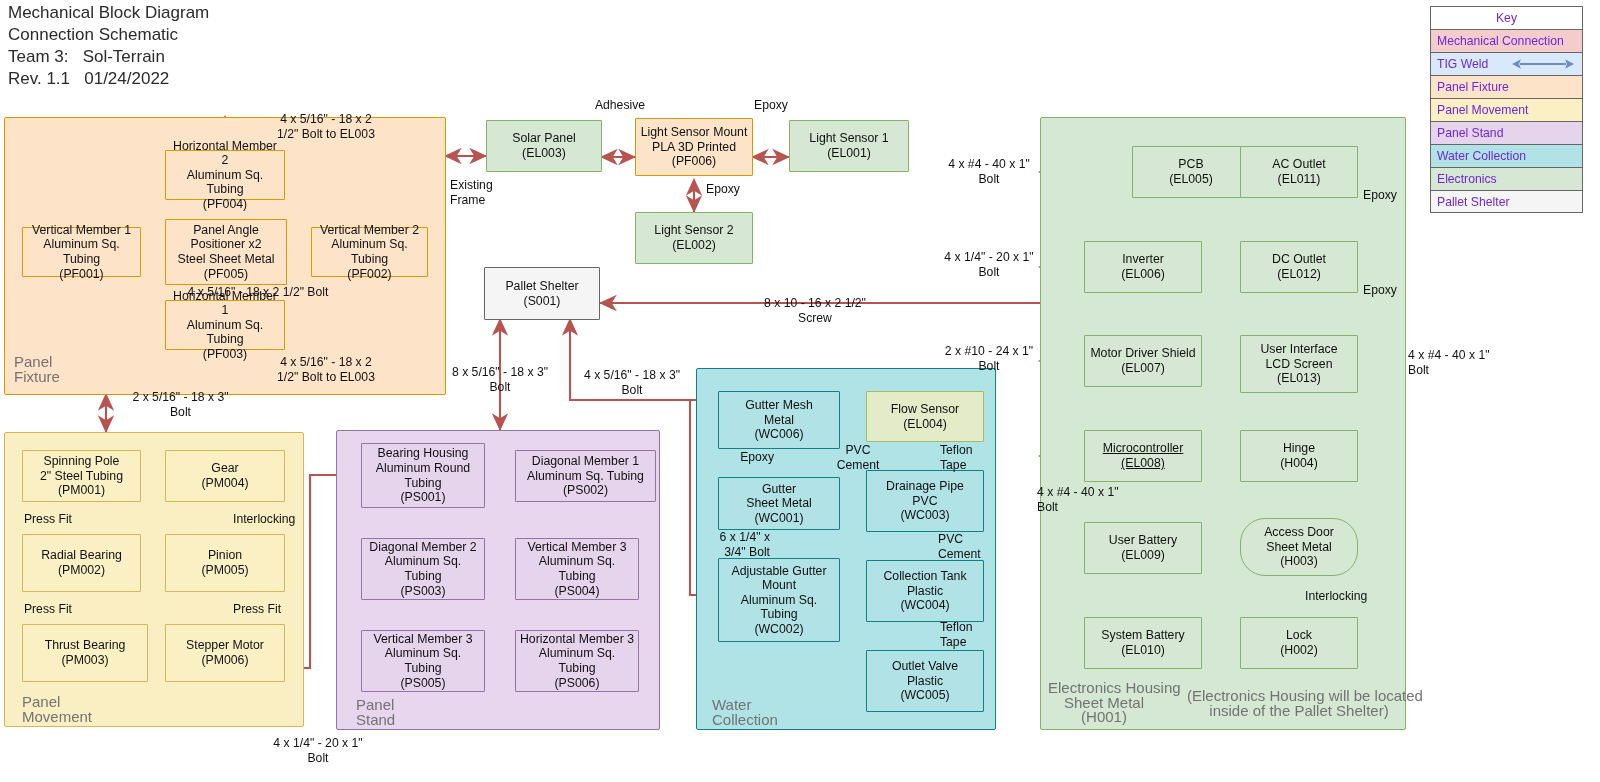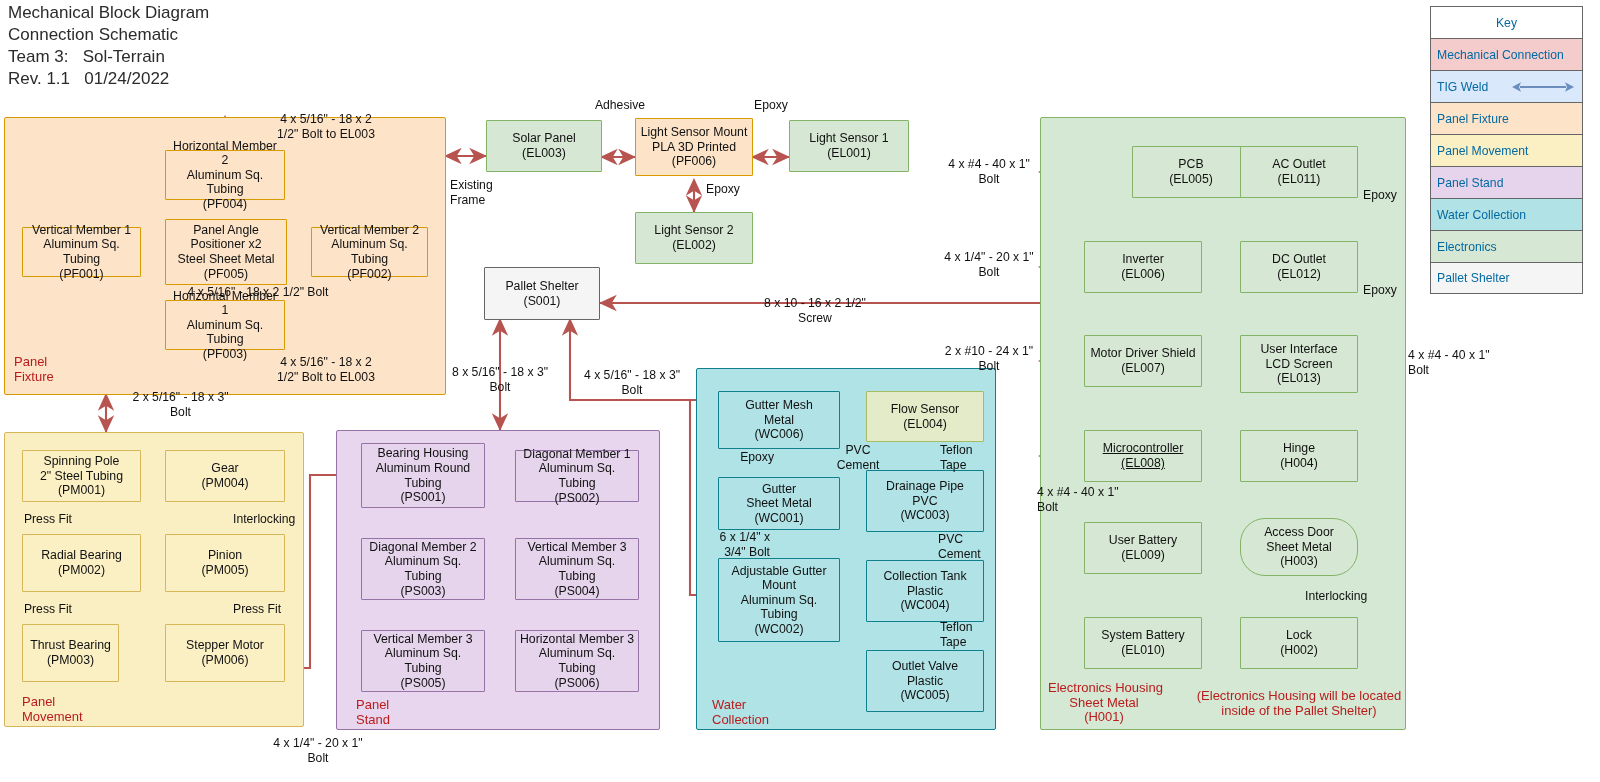--- a/index.html
+++ b/index.html
@@ -24,23 +24,23 @@
   
   .group{
     position:absolute;
     box-sizing:border-box;
     border-width:1.4px;
     border-style:solid;
     border-radius:2px;
   }
   .group-label{
     position:absolute;
-    font-size:13px;
+    font-size:15px;
     line-height:14.5px;
-    color:#b91c1c;
+    color:#737373;
     white-space:pre;
   }
 
   
   .node{
     position:absolute;
     box-sizing:border-box;
     border-width:1.2px;
     border-style:solid;
     display:flex;
@@ -94,26 +94,26 @@
     position:absolute;
     left:1430px;top:6px;
     width:153px;
     box-sizing:border-box;
   }
   .key-row{
     position:relative;
     box-sizing:border-box;
     border:1px solid #666;
     border-bottom:none;
-    height:32px;
+    height:23px;
     display:flex;
     align-items:center;
     padding-left:6px;
     font-size:12.2px;
-    color:#0369a1;
+    color:#6d28d9;
     white-space:nowrap;
   }
   .key-row:last-child{border-bottom:1px solid #666;}
   .key-row.head{justify-content:center;padding-left:0;}
   .key-swatch-arrow{position:absolute;right:8px;top:50%;transform:translateY(-50%);}
 </style>
 </head>
 <body>
 
 <div id="canvas">
@@ -275,41 +275,41 @@
 
   <div class="node c-movement" style="left:22px;top:450px;width:119px;height:52px;">Spinning Pole
 2" Steel Tubing
 (PM001)</div>
   <div class="node c-movement" style="left:165px;top:450px;width:120px;height:52px;">Gear
 (PM004)</div>
   <div class="node c-movement" style="left:22px;top:534px;width:119px;height:58px;">Radial Bearing
 (PM002)</div>
   <div class="node c-movement" style="left:165px;top:534px;width:120px;height:58px;">Pinion
 (PM005)</div>
-  <div class="node c-movement" style="left:22px;top:624px;width:97px;height:58px;">Thrust Bearing
+  <div class="node c-movement" style="left:22px;top:624px;width:126px;height:58px;">Thrust Bearing
 (PM003)</div>
   <div class="node c-movement" style="left:165px;top:624px;width:120px;height:58px;">Stepper Motor
 (PM006)</div>
 
   <div class="anno" style="left:113px;top:390px;width:135px;">2 x 5/16" - 18 x 3"
 Bolt</div>
   <div class="anno right" style="left:6px;top:512px;width:66px;">Press Fit</div>
   <div class="anno right" style="left:6px;top:602px;width:66px;">Press Fit</div>
   <div class="anno left" style="left:233px;top:512px;width:80px;">Interlocking</div>
   <div class="anno left" style="left:233px;top:602px;width:80px;">Press Fit</div>
 
   <div class="group" id="g-stand" style="left:336px;top:430px;width:324px;height:300px;"></div>
   <div class="group-label" style="left:356px;top:698px;">Panel
 Stand</div>
 
   <div class="node c-stand" style="left:361px;top:443px;width:124px;height:65px;">Bearing Housing
 Aluminum Round
 Tubing
 (PS001)</div>
-  <div class="node c-stand" style="left:515px;top:450px;width:124px;height:52px;">Diagonal Member 1
+  <div class="node c-stand" style="left:515px;top:450px;width:141px;height:52px;">Diagonal Member 1
 Aluminum Sq. Tubing
 (PS002)</div>
   <div class="node c-stand" style="left:361px;top:538px;width:124px;height:62px;">Diagonal Member 2
 Aluminum Sq. Tubing
 (PS003)</div>
   <div class="node c-stand" style="left:515px;top:538px;width:124px;height:62px;">Vertical Member 3
 Aluminum Sq. Tubing
 (PS004)</div>
   <div class="node c-stand" style="left:361px;top:630px;width:124px;height:62px;">Vertical Member 3
 Aluminum Sq. Tubing

